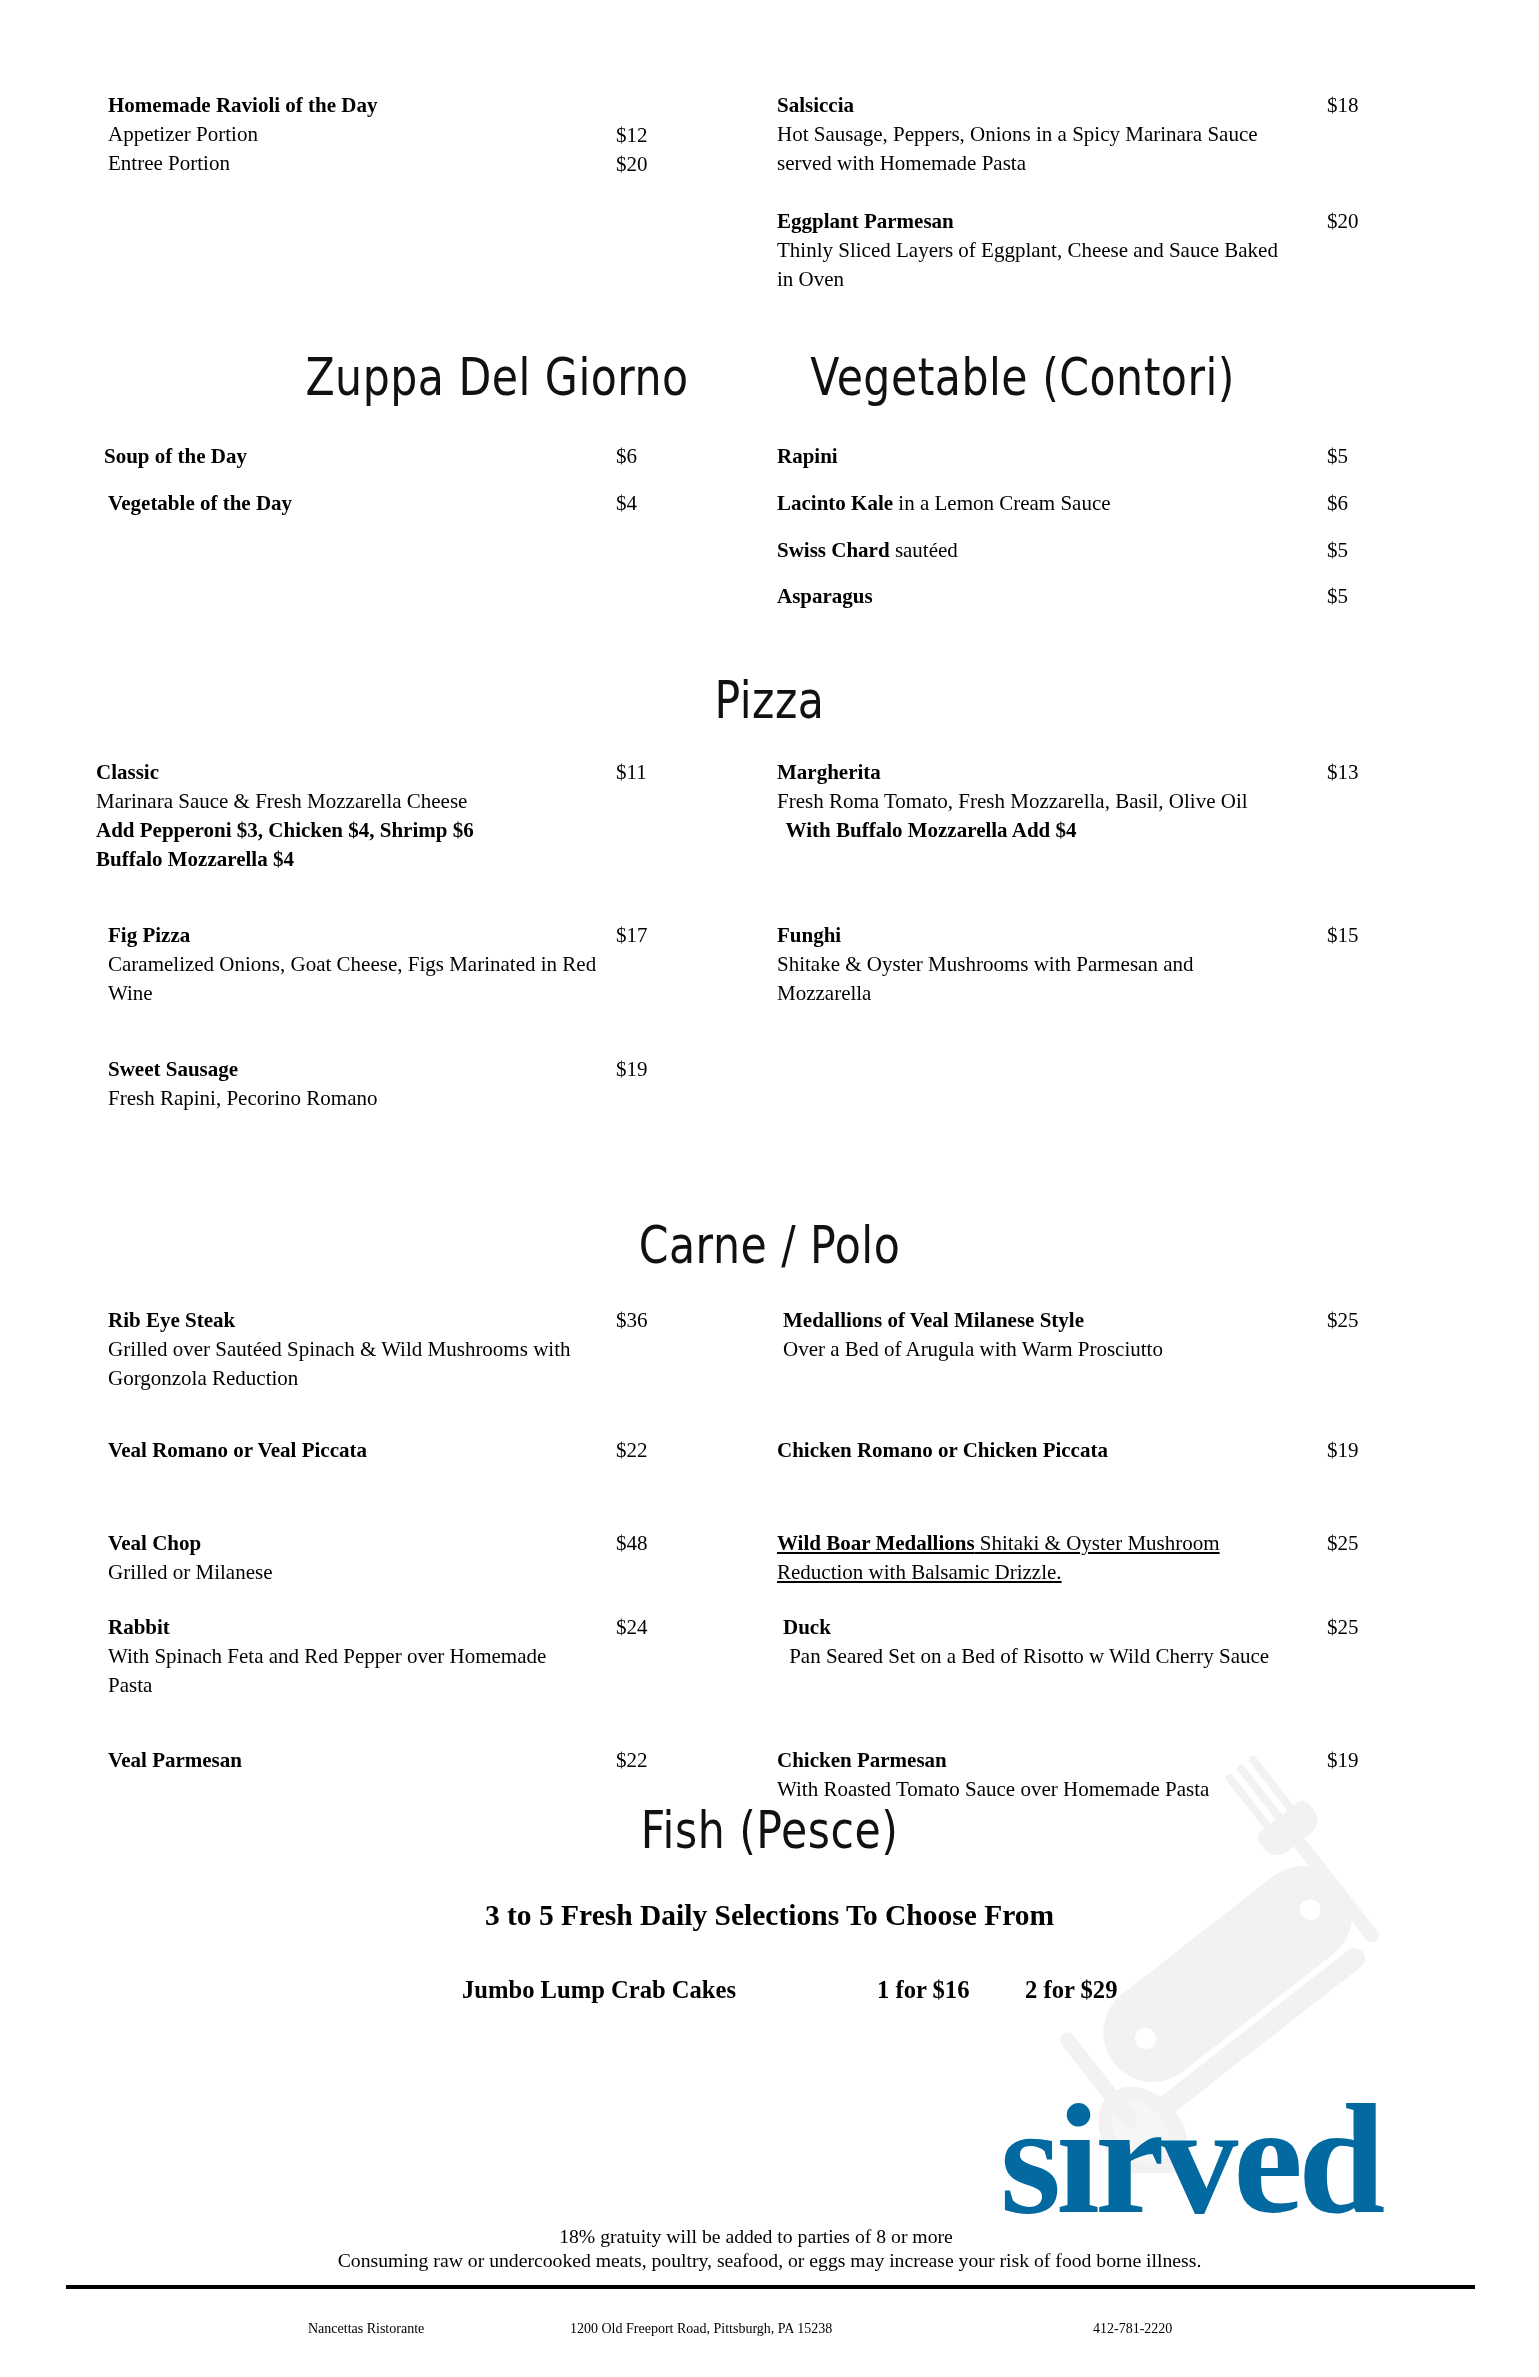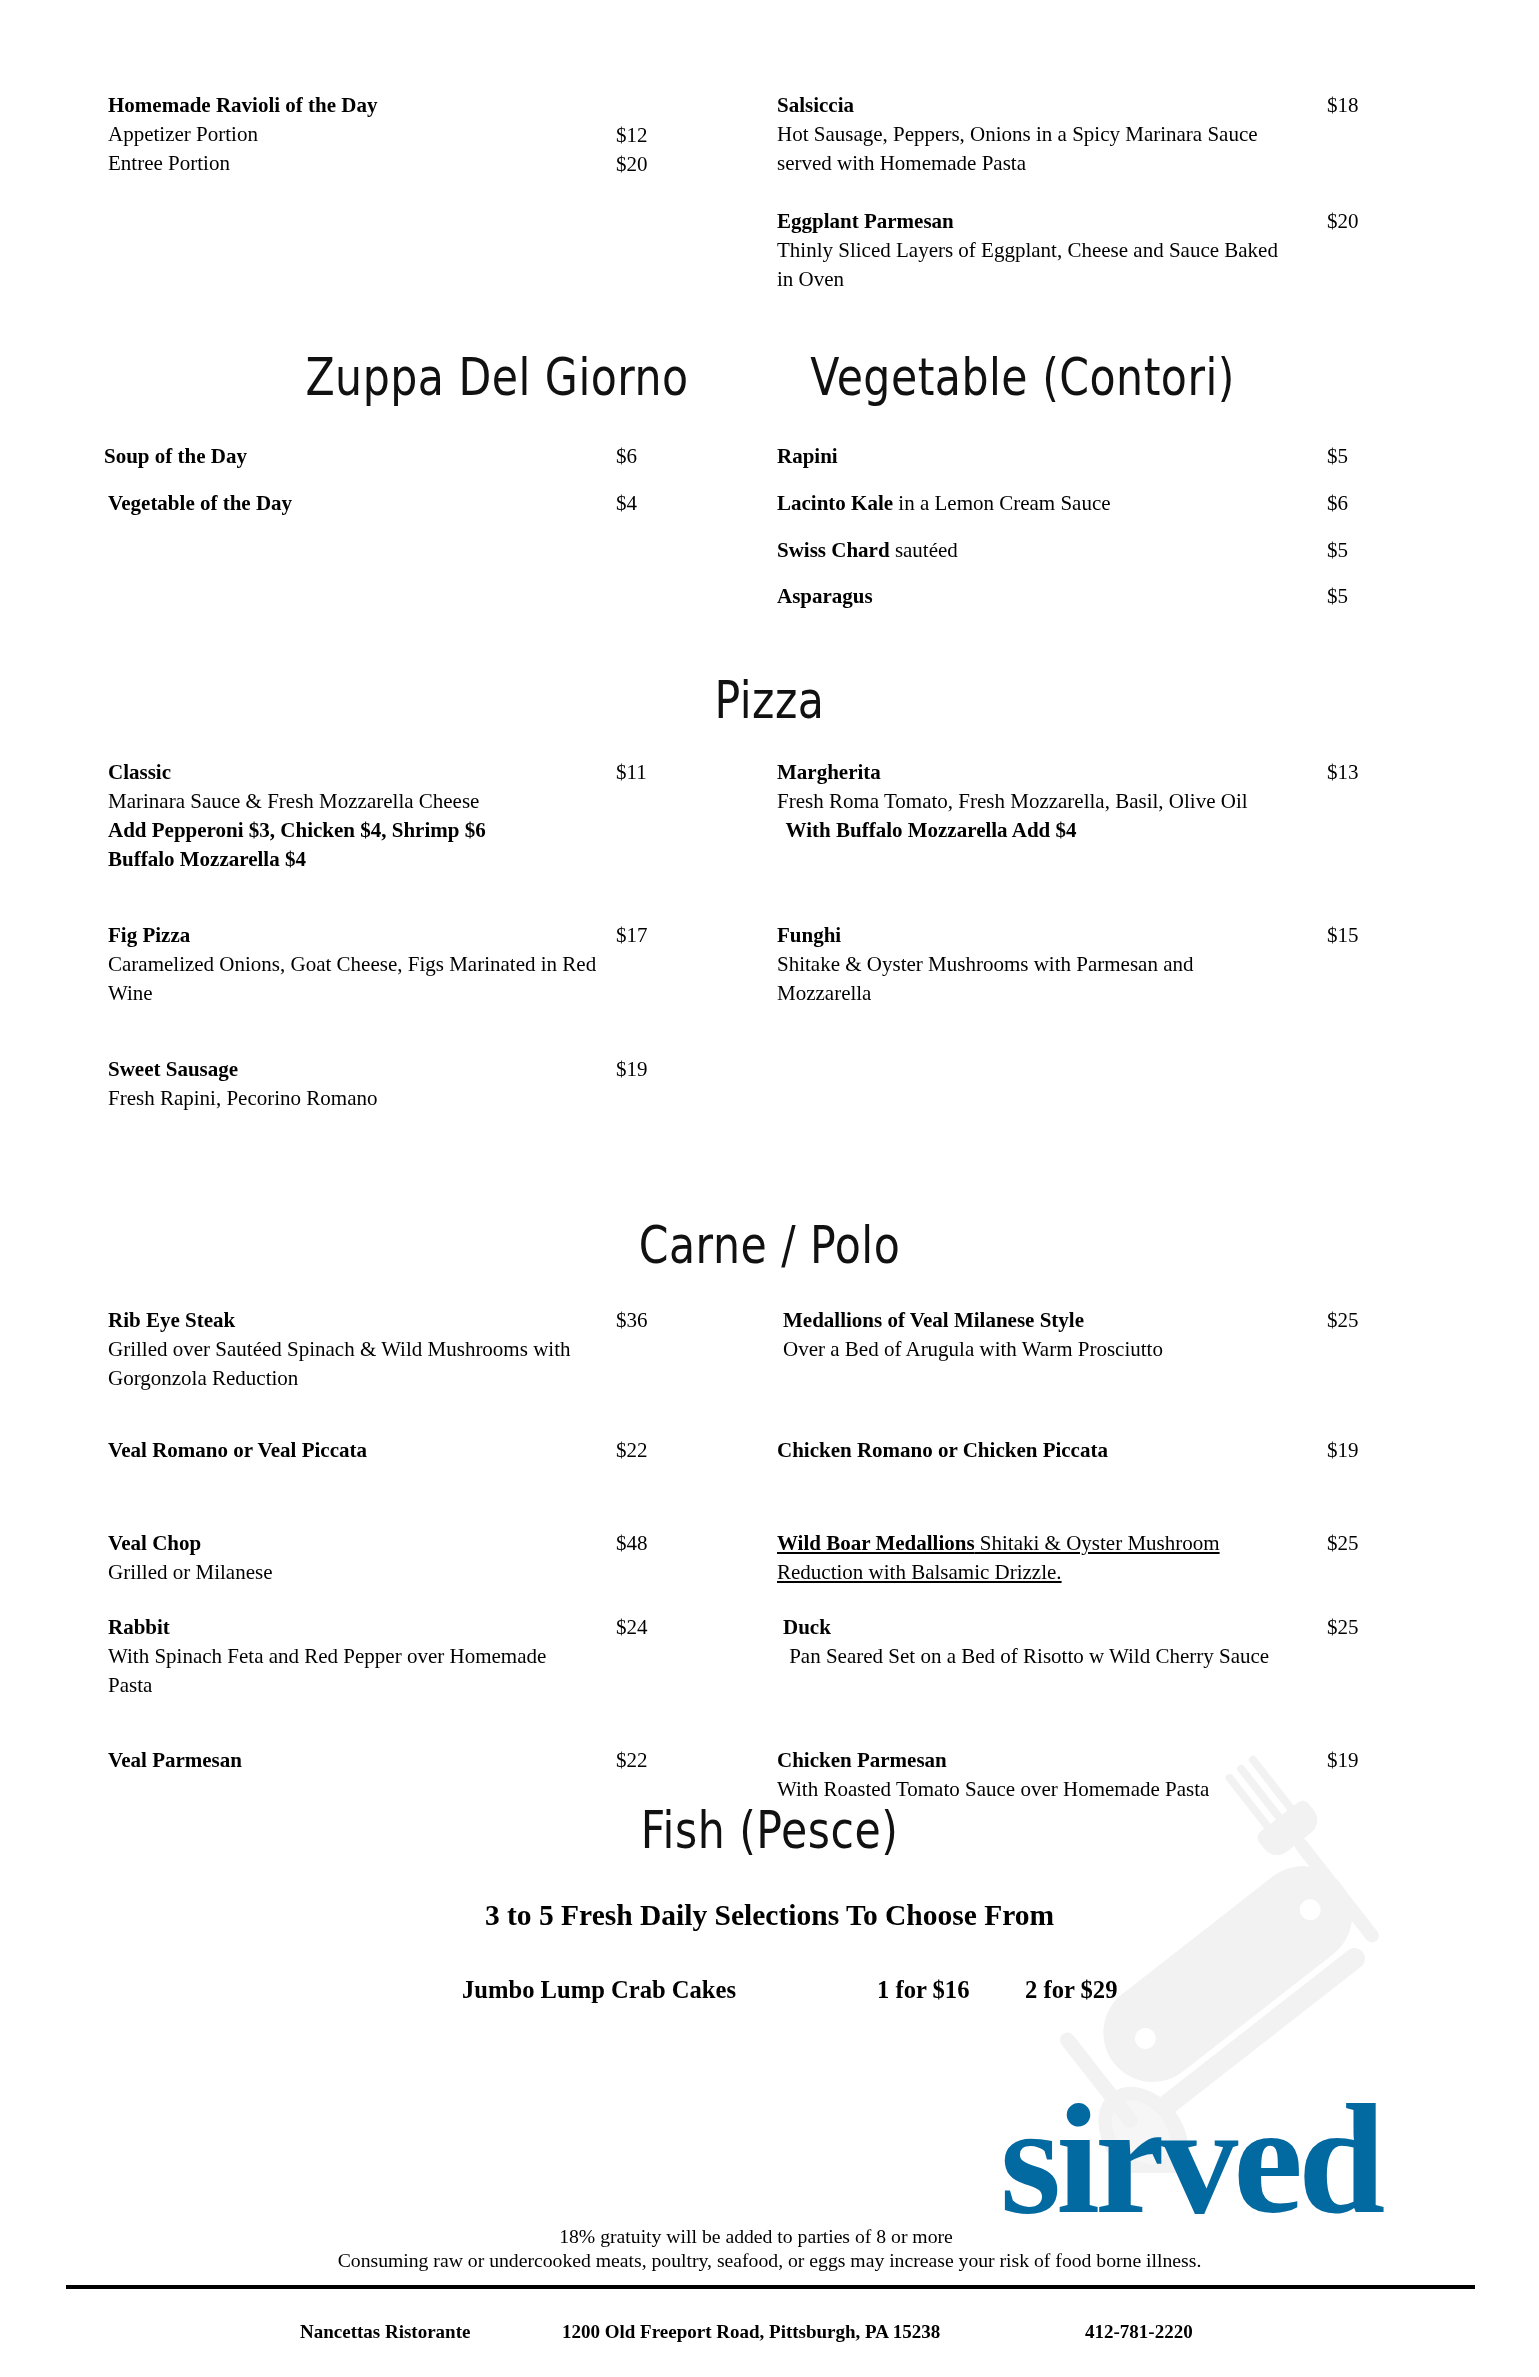--- a/index.html
+++ b/index.html
@@ -107,23 +107,24 @@
     line-height: 1.3;
     text-align: center;
     white-space: nowrap;
   }
   .rule {
     position: absolute;
     background: #000;
   }
   .footer-line {
     position: absolute;
-    font-size: 19px;
-    font-weight: bold;
-    white-space: nowrap;
+    font-size: 14px;
+    font-weight: normal;
+    white-space: nowrap;
+    margin-left: 8px;
   }
   .centered-bold {
     position: absolute;
     font-weight: bold;
     white-space: nowrap;
   }
 </style>
 </head>
 <body>
 
@@ -208,21 +209,21 @@
     </div>
     <div class="price" style="left:1327px; top:536px;">$5</div>
 
     <div class="item nowrap" style="left:777px; top:582px;">
       <span class="name">Asparagus</span><span class="name-reg"></span>
     </div>
     <div class="price" style="left:1327px; top:582px;">$5</div>
 
     <div class="section-head abs" style="left:554px; top:674px; width:431px;">Pizza</div>
 
-    <div class="item" style="left:108px; top:758px; width:492px;">
+    <div class="item" style="left:96px; top:758px; width:492px;">
       <div class="name">Classic</div>
       <div class="desc">Marinara Sauce &amp; Fresh Mozzarella Cheese</div>
       <div class="desc-b">Add Pepperoni $3, Chicken $4, Shrimp $6</div>
       <div class="desc-b">Buffalo Mozzarella $4</div>
     </div>
     <div class="price" style="left:616px; top:758px;">$11</div>
 
     <div class="item" style="left:777px; top:758px; width:511px;">
       <div class="name">Margherita</div>
       <div class="desc">Fresh Roma Tomato, Fresh Mozzarella, Basil, Olive Oil</div>

